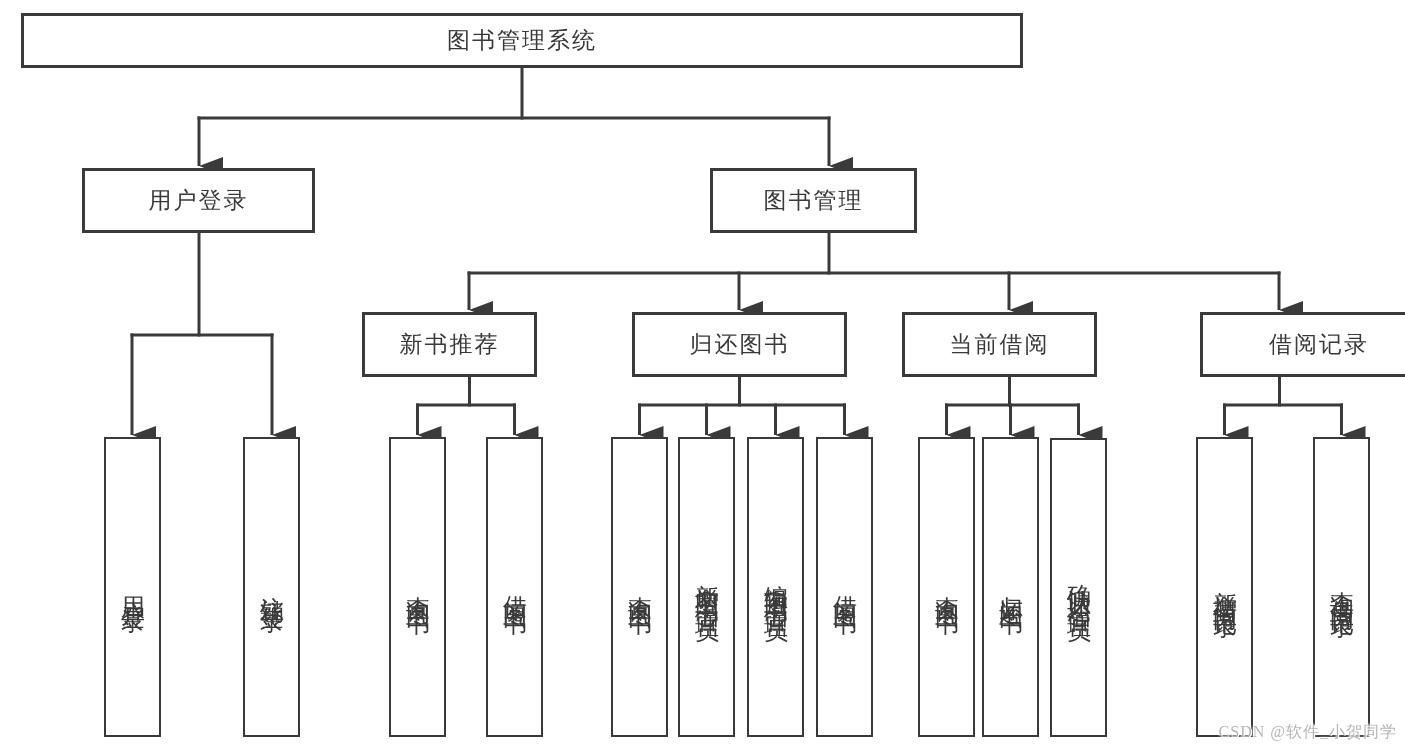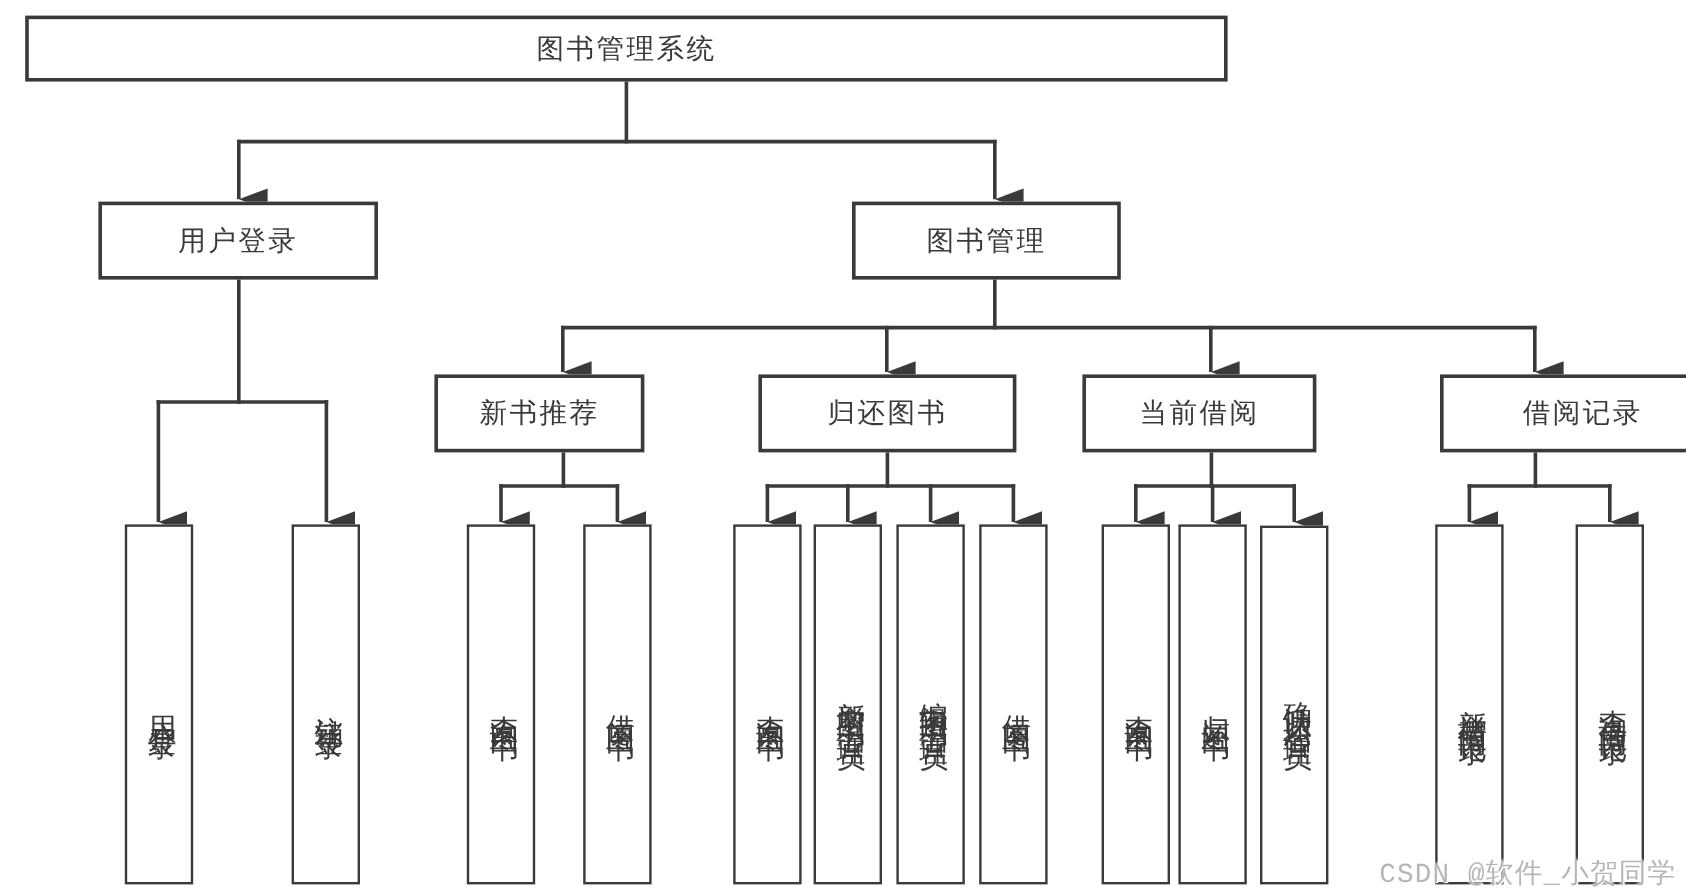--- a/index.html
+++ b/index.html
@@ -1,35 +1,35 @@
 <!DOCTYPE html>
 <html><head>
 <meta charset="utf-8">
 <style>
   html,body{margin:0;padding:0;background:#fff;}
   .stage{
     position:relative;width:1405px;height:747px;background:#fff;overflow:hidden;
-    font-family:Liberation Mono, monospace;
+    font-family:Liberation Serif, serif;
     --line-color:#3a3a3a;--text-color:#3a3a3a;--box-bg:#ffffff;--watermark-color:#b6b6b6;
   }
   svg.connectors{position:absolute;left:0;top:0;width:1405px;height:747px;color:var(--line-color);}
   .node{
     position:absolute;background:var(--box-bg);border:3px solid var(--line-color);
     box-sizing:border-box;display:flex;align-items:center;justify-content:center;
     color:var(--text-color);
   }
   .node.h span{font-size:23px;letter-spacing:2px;white-space:nowrap;}
   .node.v{border-width:2.5px;}
   .node.v span{
     writing-mode:vertical-rl;text-orientation:mixed;
     font-size:24px;letter-spacing:5px;line-height:1.05;white-space:nowrap;
   }
   .watermark{
     position:absolute;right:8px;bottom:4px;z-index:5;
-    font-size:23px;color:var(--watermark-color);letter-spacing:1px;white-space:nowrap;
+    font-size:16px;color:var(--watermark-color);letter-spacing:1px;white-space:nowrap;
     text-shadow:0 0 3px #fff,0 0 3px #fff,1px 1px 0 #fff;
   }
 </style>
 </head>
 <body>
 
 <div class="stage" style="--line-color: #3a3a3a; --text-color: #3a3a3a; --box-bg: #ffffff; --watermark-color: #b6b6b6;">
 
   <svg class="connectors" viewBox="0 0 1405 747" xmlns="http://www.w3.org/2000/svg">
     <defs>
@@ -81,21 +81,21 @@
     </g>
   </svg>
 
   <div class="node h" style="left:21px;top:13px;width:1002px;height:55px">
     <span>图书管理系统</span>
   </div>
 
   <div class="node h" style="left:82px;top:168px;width:233px;height:65px">
     <span>用户登录</span>
   </div>
-  <div class="node h" style="left:710px;top:168px;width:224px;height:65px">
+  <div class="node h" style="left:710px;top:168px;width:207px;height:65px">
     <span>图书管理</span>
   </div>
 
   <div class="node h" style="left:362px;top:312px;width:175px;height:65px">
     <span>新书推荐</span>
   </div>
   <div class="node h" style="left:632px;top:312px;width:215px;height:65px">
     <span>归还图书</span>
   </div>
   <div class="node h" style="left:902px;top:312px;width:195px;height:65px">

